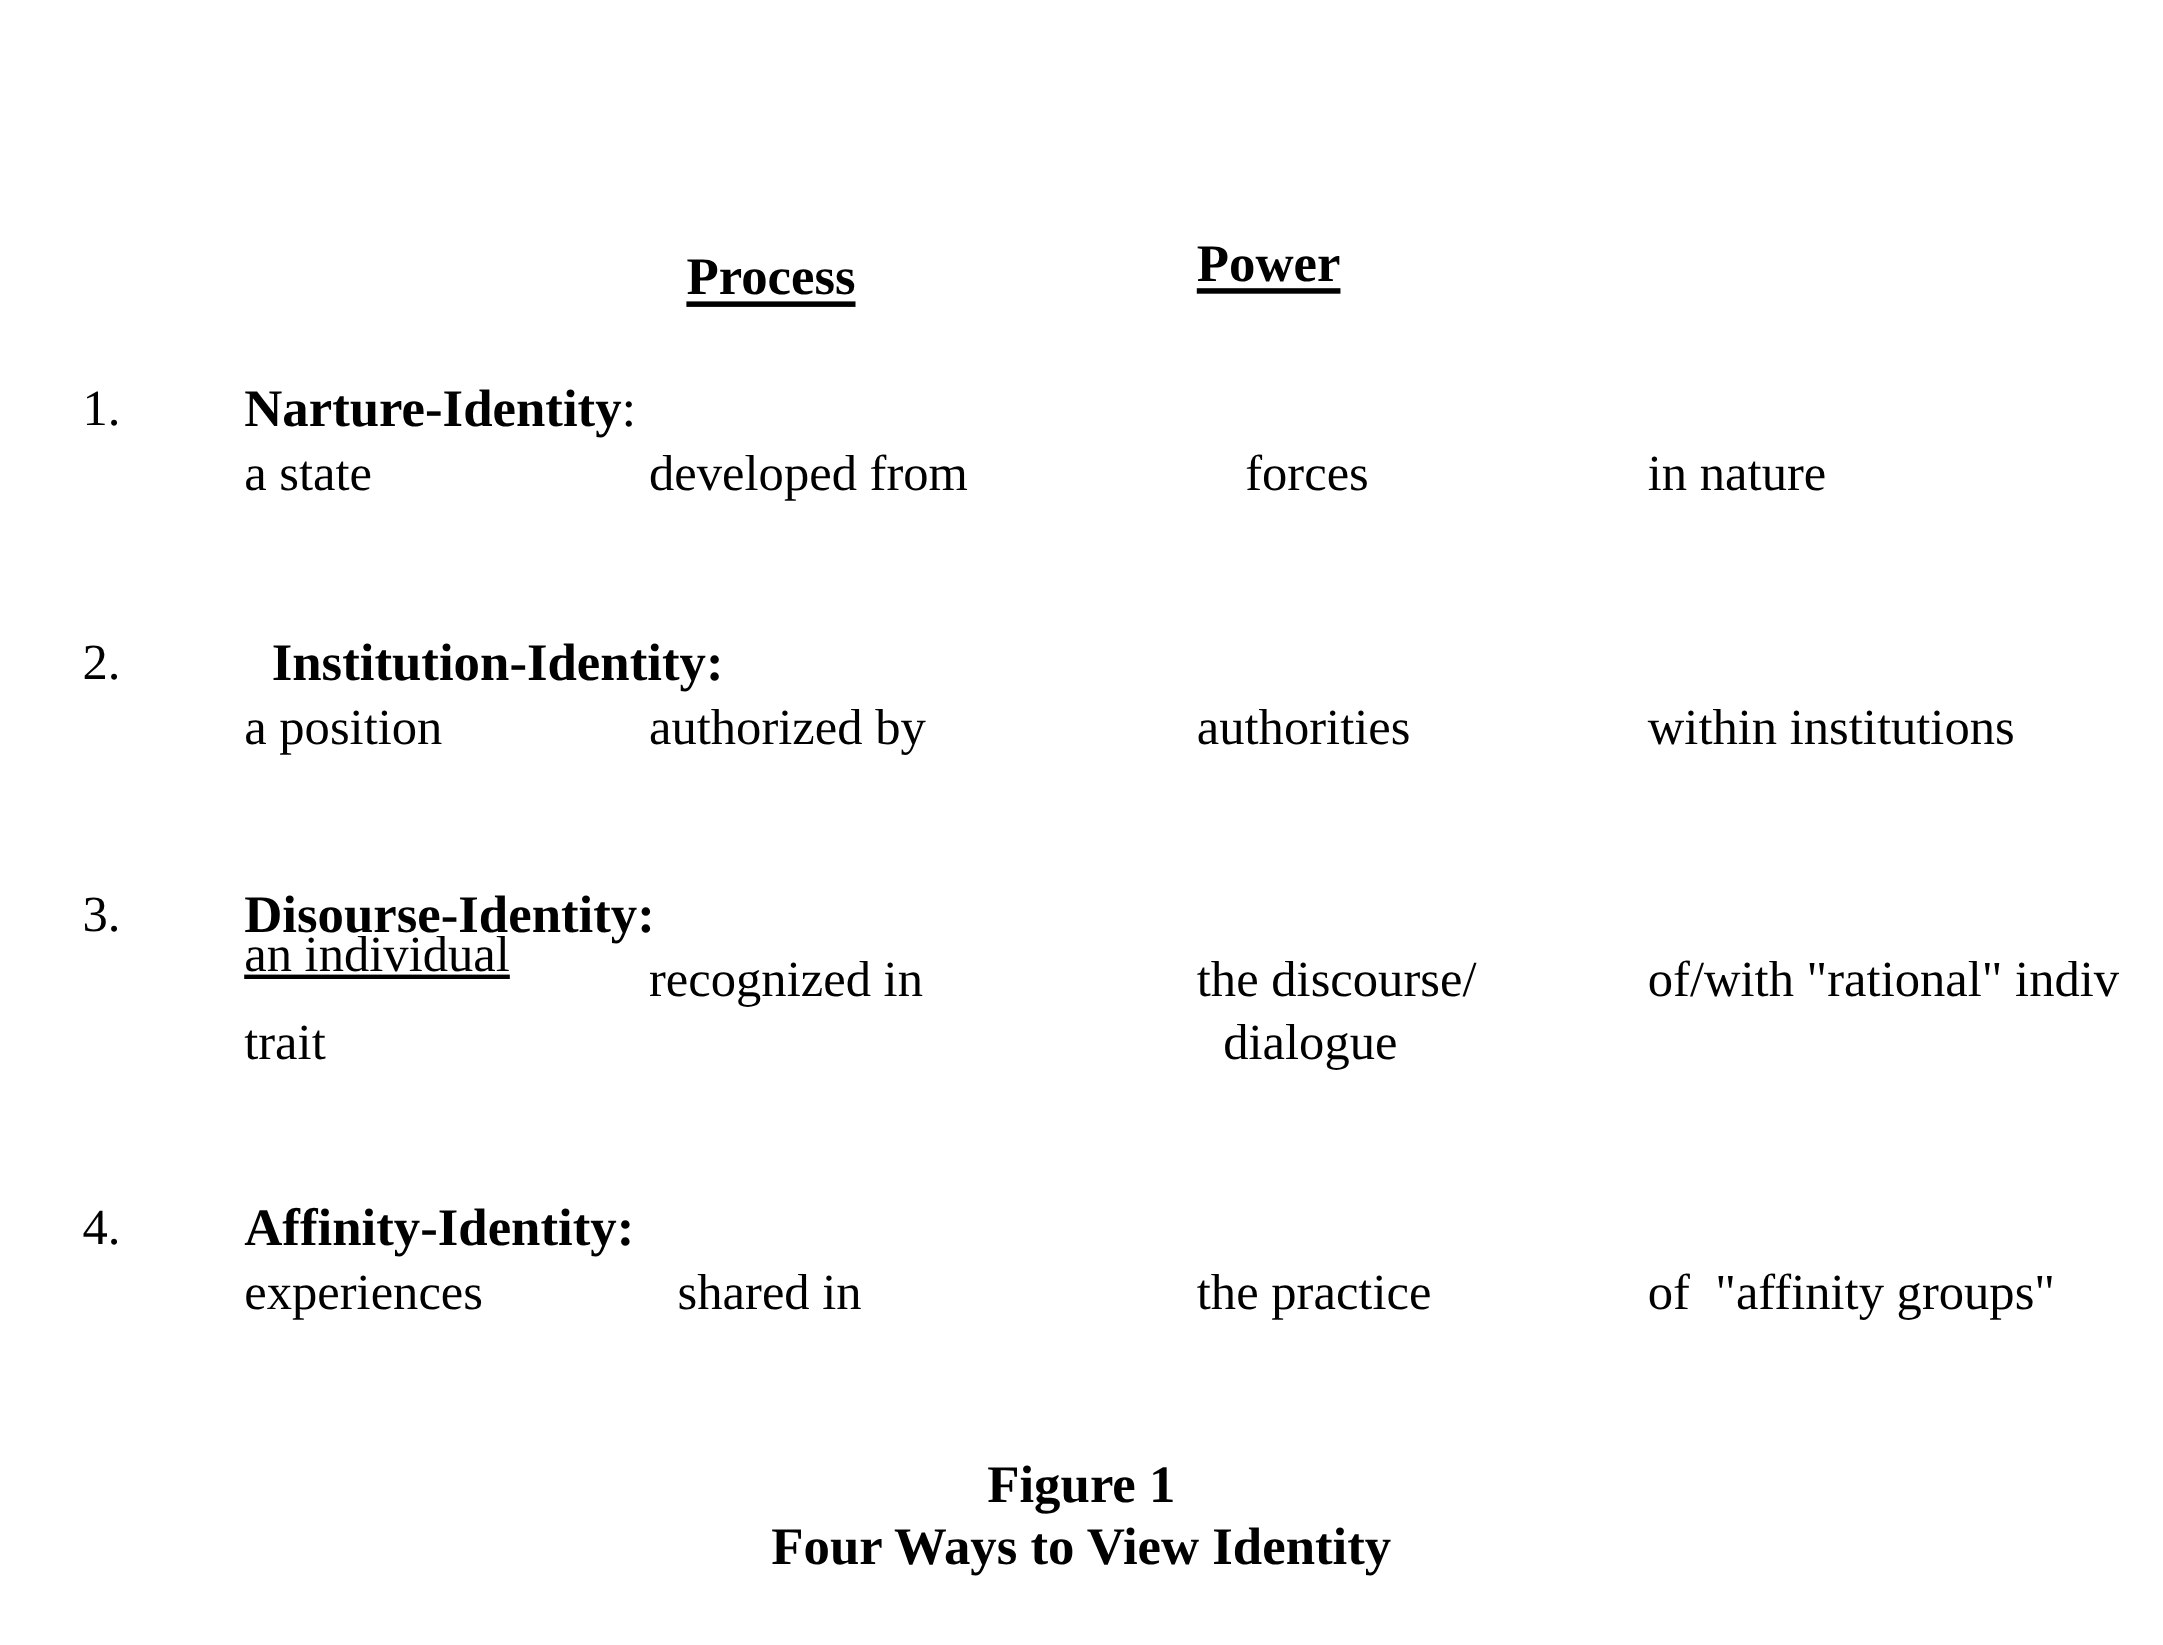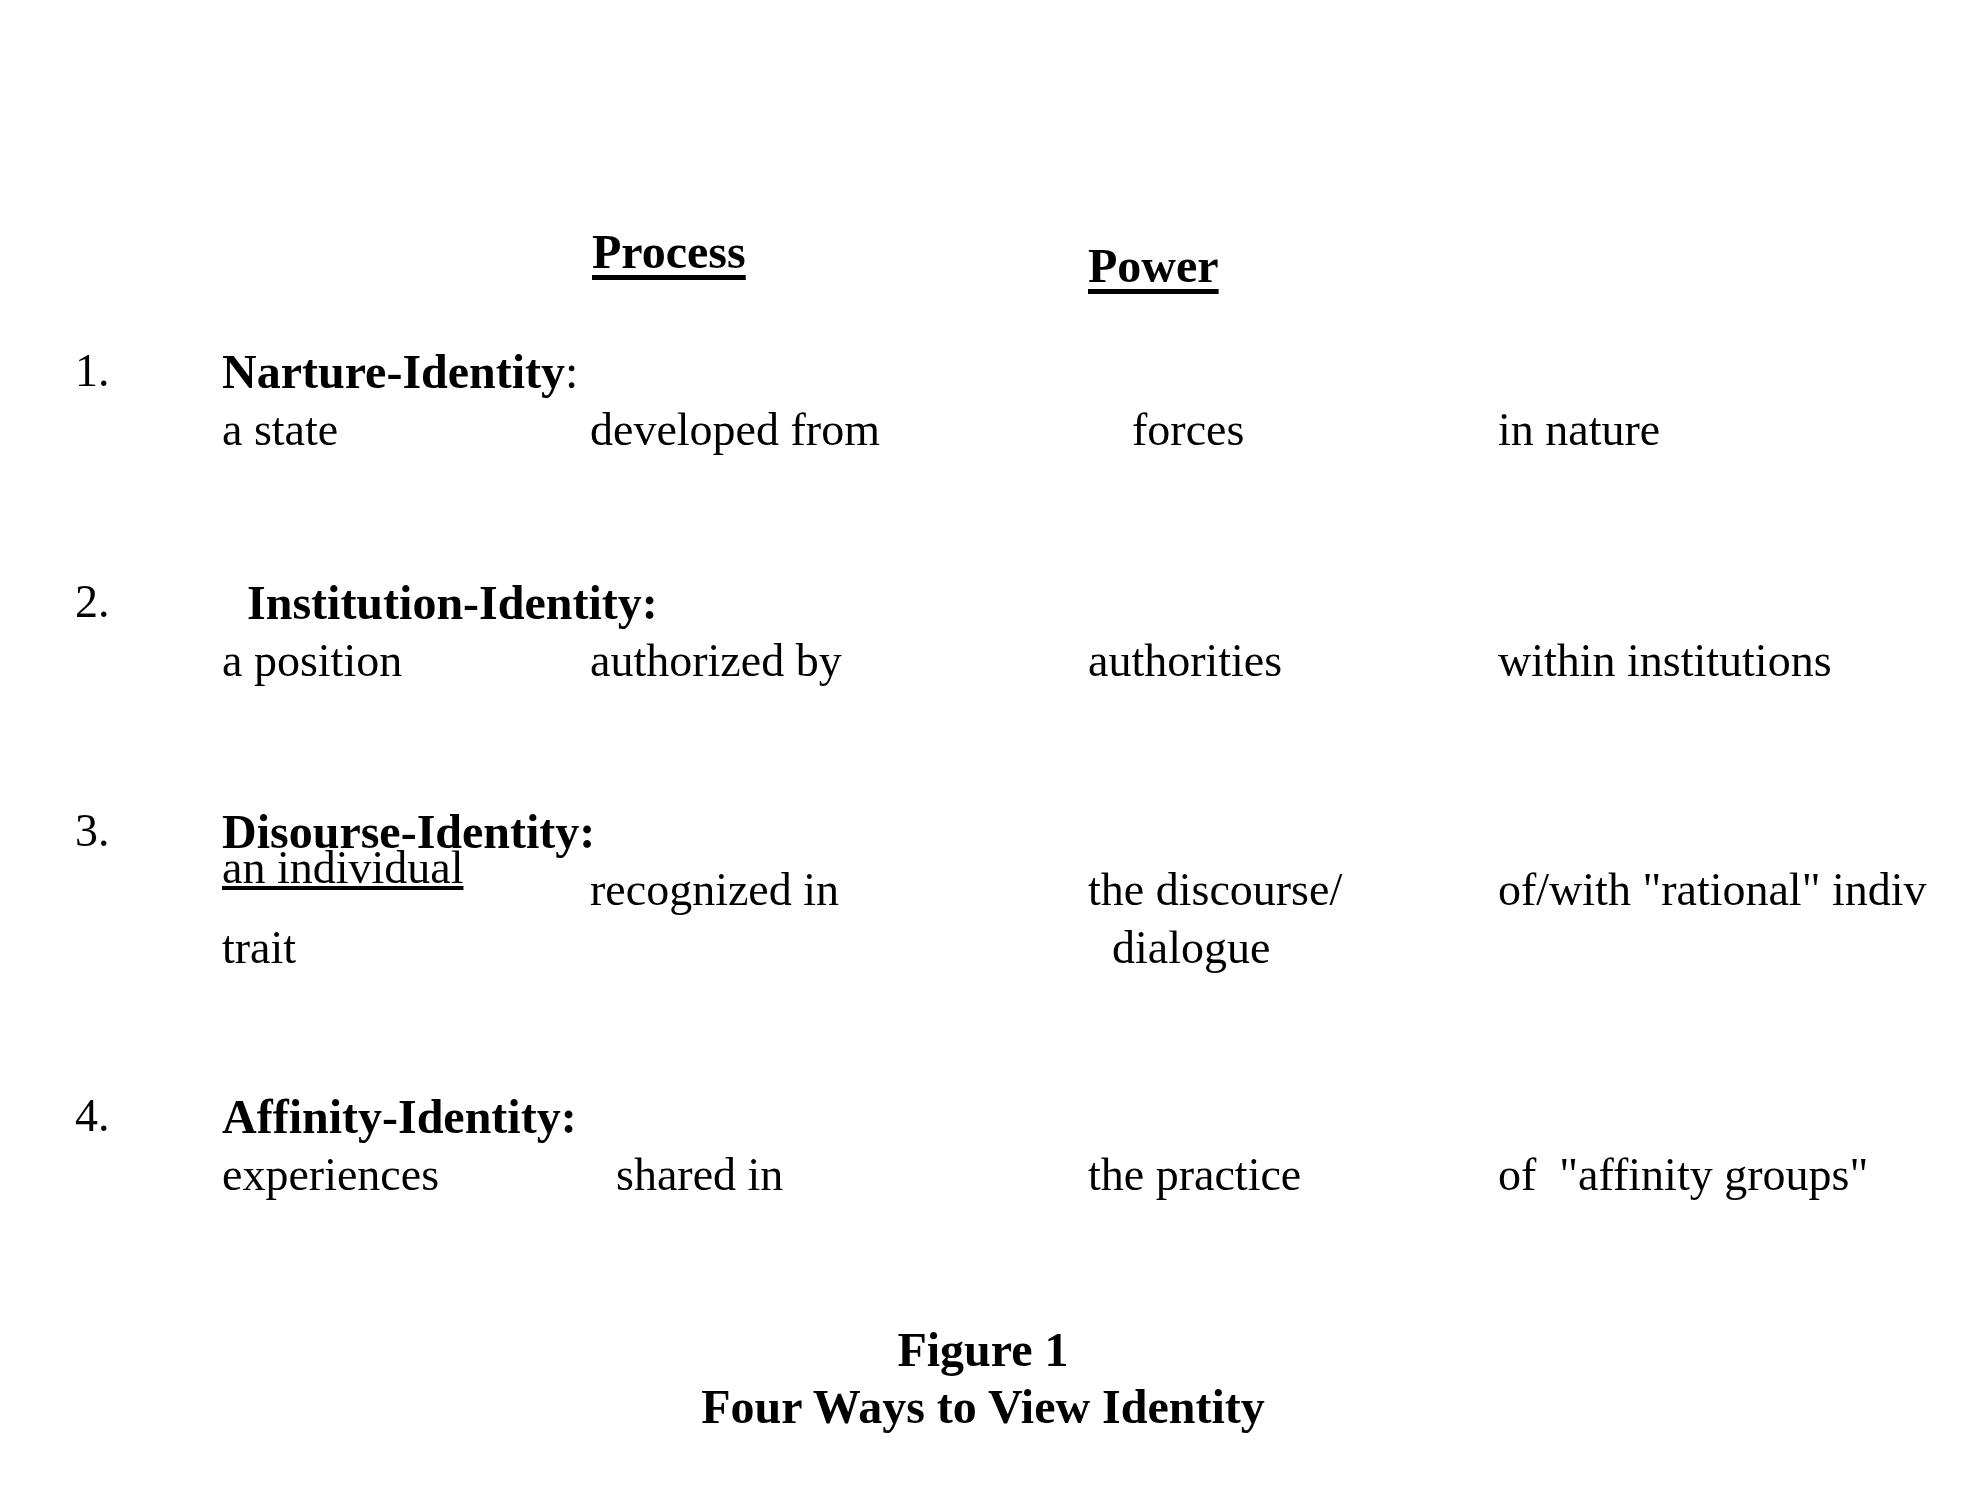--- a/index.html
+++ b/index.html
@@ -64,23 +64,23 @@
     line-height: 1.18;
   }
 
   .caption-line { display: block; }
 </style>
 </head>
 <body>
 
 <div id="page">
 
-  <div class="cell col-head" style="left:592px; top:228px;">Process</div>
+  <div class="cell col-head" style="left:624px; top:228px;">Process</div>
 
-  <div class="cell col-head" style="left:1088px; top:242px;">Power</div>
+  <div class="cell col-head" style="left:1088px; top:216px;">Power</div>
 
 
   <div class="cell row-num" style="left:75px; top:348px;">1.</div>
 
   <div class="cell identity-label" style="left:222px; top:348px;"><span>Narture-Identity</span><span class="tail-colon">:</span></div>
 
   <div class="cell" style="left:222px; top:407px;">a state</div>
 
   <div class="cell" style="left:590px; top:407px;">developed from</div>
 

